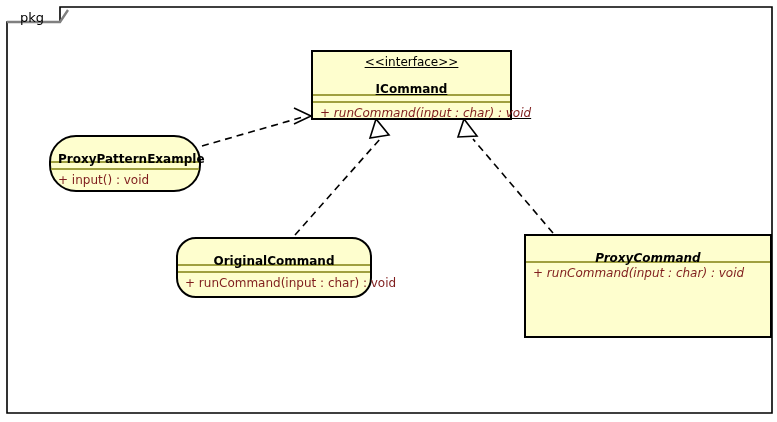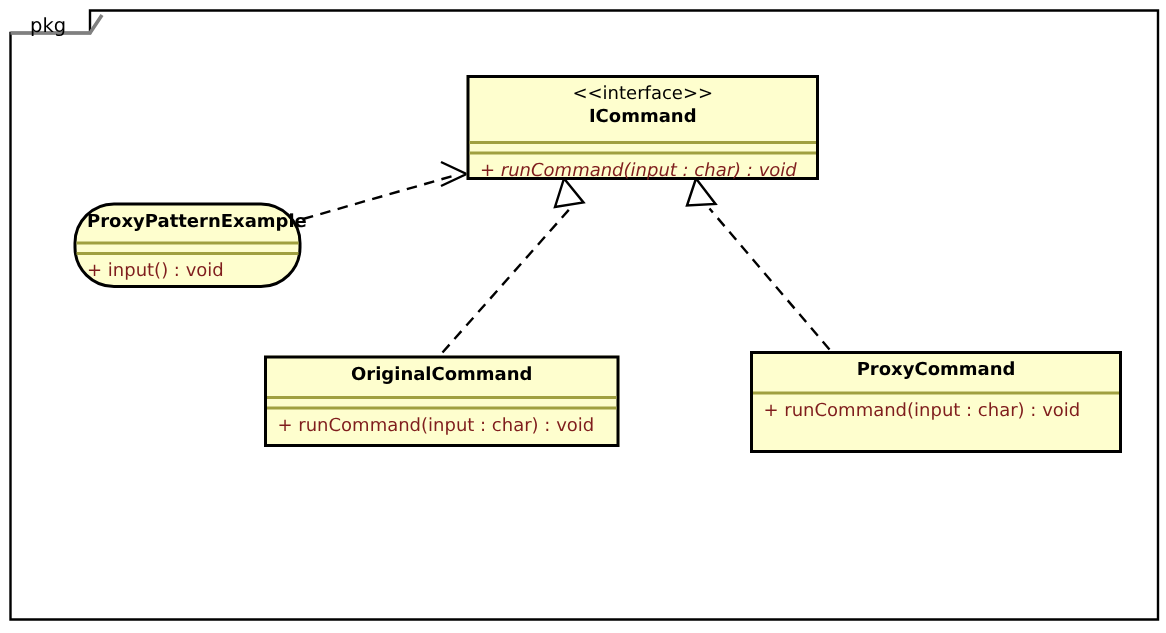--- a/index.html
+++ b/index.html
@@ -51,20 +51,21 @@
     line-height: 15px;
     white-space: nowrap;
   }
   .cls-name {
     text-align: center;
     font-size: 12px;
     font-weight: bold;
     color: #000000;
     line-height: 15px;
     white-space: nowrap;
+    margin-top: 12px;
   }
   .member {
     font-size: 12px;
     color: #7f1d1d;
     line-height: 15px;
     white-space: nowrap;
     text-align: left;
   }
   .member-italic {
     font-style: italic;
@@ -102,52 +103,52 @@
 
     <g>
       <line x1="553" y1="233" x2="473" y2="139" stroke="#000000" stroke-width="1.6" stroke-dasharray="7,5"></line>
       <path d="M 464 119 L 458 137 L 477 136 Z" fill="#FFFFFF" stroke="#000000" stroke-width="1.6"></path>
     </g>
 
   </svg>
 
   <div class="pkg-label" style="left:20px; top:10px;">pkg</div>
 
-  <div class="uml-box" style="left:311px; top:50px; width:235px; height:70px;">
+  <div class="uml-box" style="left:311px; top:50px; width:201px; height:70px;text-decoration:underline;">
     <div class="compartment" style="height:42px;">
       <div class="cls-stereotype">&lt;&lt;interface&gt;&gt;</div>
       <div class="cls-name">ICommand</div>
     </div>
     <div class="compartment cmp-empty"></div>
     <div class="compartment">
       <div class="member member-italic">+ runCommand(input : char) : void</div>
     </div>
   </div>
 
   <div class="uml-box" style="left:49px; top:135px; width:152px; height:57px;border-radius:27px;">
     <div class="compartment" style="height:24px;">
       <div class="cls-name">ProxyPatternExample</div>
     </div>
     <div class="compartment cmp-empty"></div>
     <div class="compartment">
       <div class="member">+ input() : void</div>
     </div>
   </div>
 
-  <div class="uml-box" style="left:176px; top:237px; width:237px; height:61px;">
+  <div class="uml-box" style="left:176px; top:237px; width:196px; height:61px;border-radius:20px;">
     <div class="compartment" style="height:25px;">
       <div class="cls-name">OriginalCommand</div>
     </div>
     <div class="compartment cmp-empty"></div>
     <div class="compartment">
       <div class="member">+ runCommand(input : char) : void</div>
     </div>
   </div>
 
-  <div class="uml-box" style="left:500px; top:234px; width:248px; height:68px;">
+  <div class="uml-box" style="left:524px; top:234px; width:248px; height:104px;font-style:italic;">
     <div class="compartment" style="height:25px;">
       <div class="cls-name">ProxyCommand</div>
     </div>
     <div class="compartment">
       <div class="member">+ runCommand(input : char) : void</div>
     </div>
   </div>
 
 </div>
 

